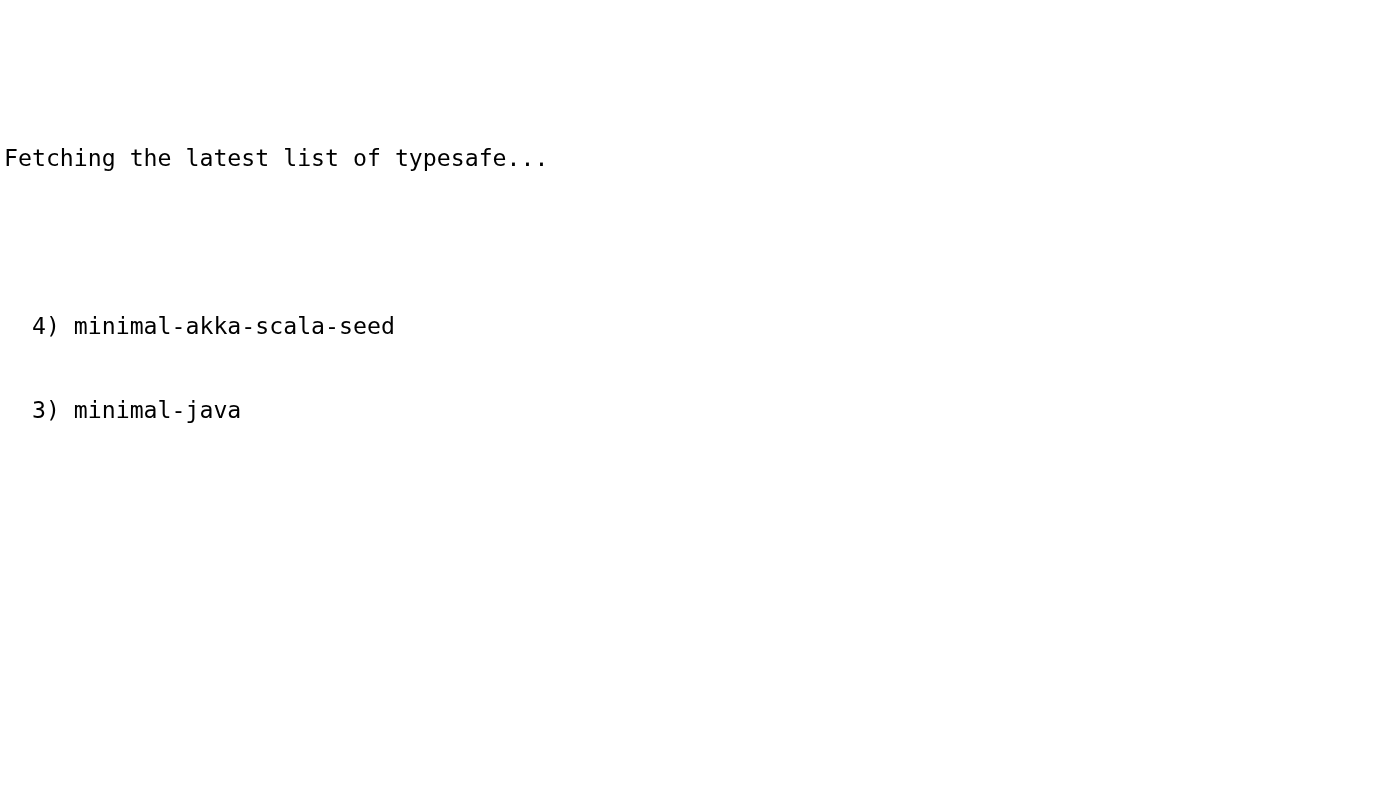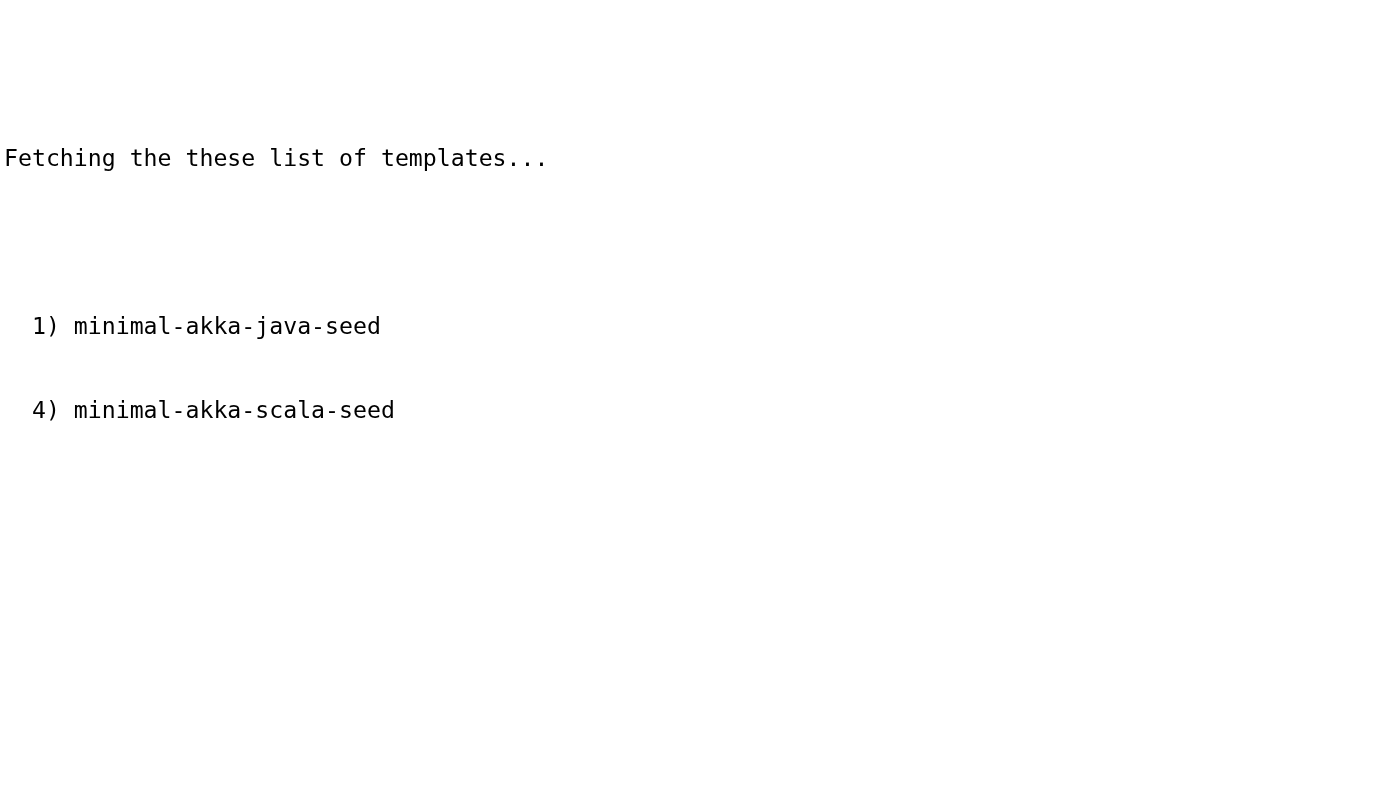--- a/index.html
+++ b/index.html
@@ -10,24 +10,24 @@
     font-size:23.2px; line-height:28px; color:#000000;
     white-space:pre;
   }
   .line { height:28px; display:block; }
 </style>
 </head>
 <body>
 
 <div class="terminal">
   <span class="line"></span>
-  <span class="line">Fetching the these list of templates...</span>
+  <span class="line">Fetching the latest list of typesafe...</span>
   <span class="line"></span>
-  <span class="line">  1) minimal-akka-java-seed</span>
   <span class="line">  4) minimal-akka-scala-seed</span>
+  <span class="line">  3) minimal-java</span>
   
   
   
   
   
   
   
   
   
   

